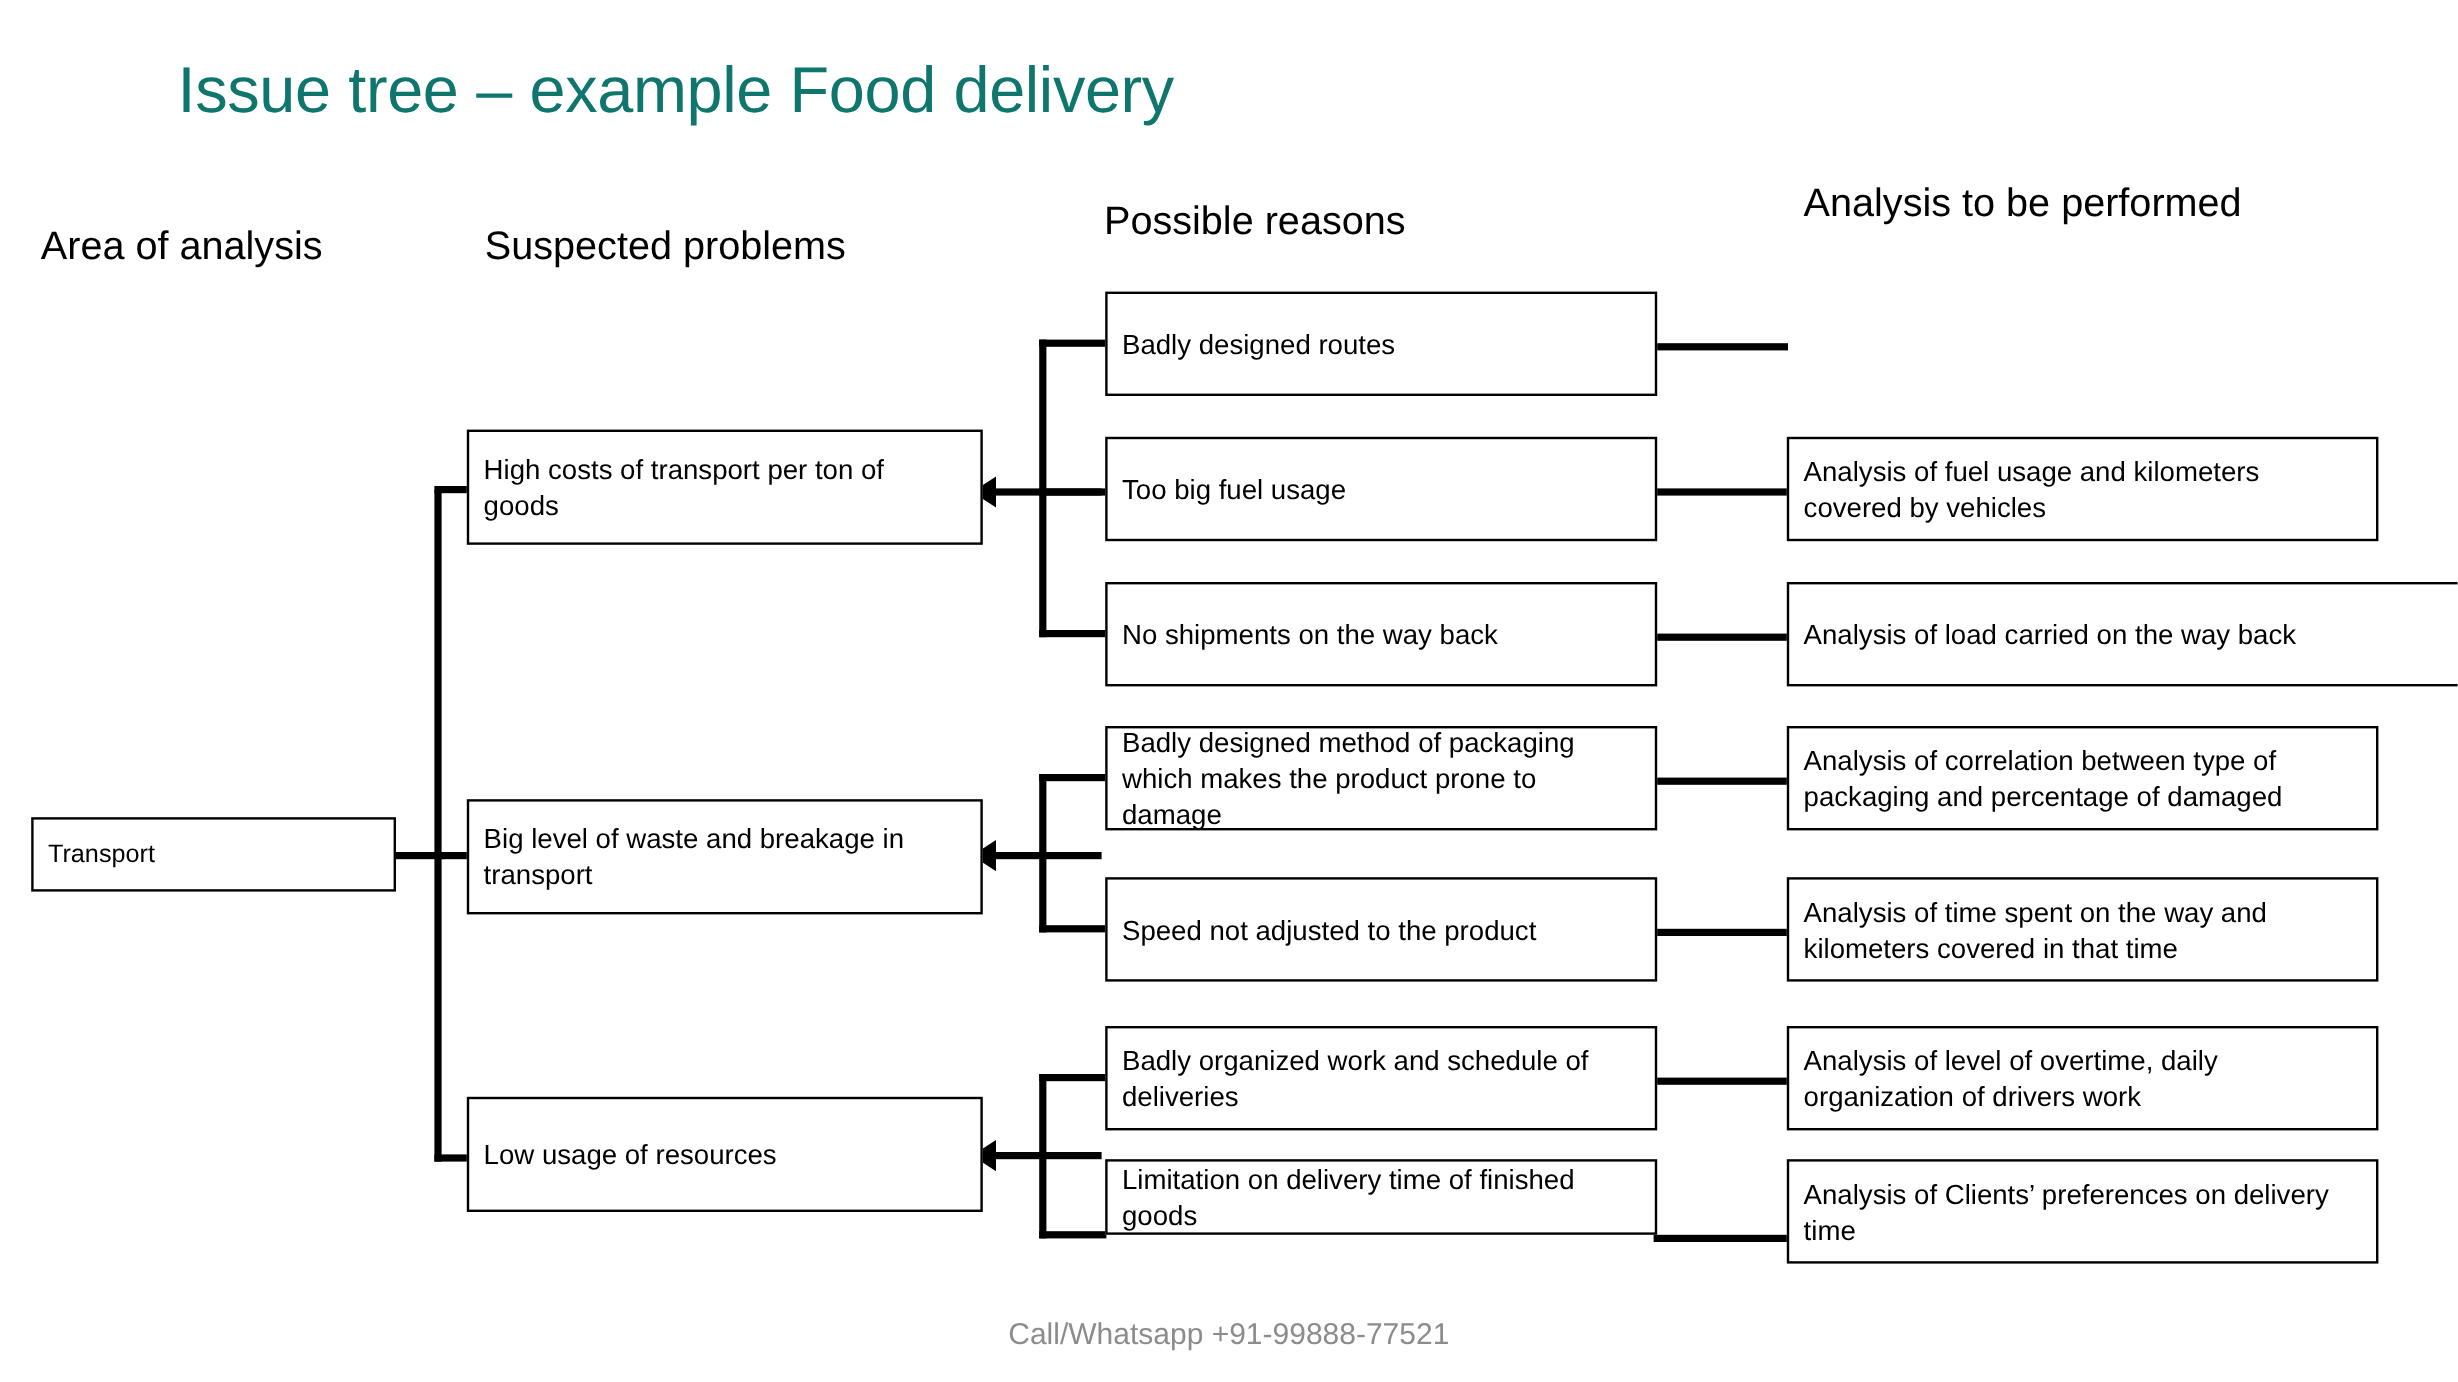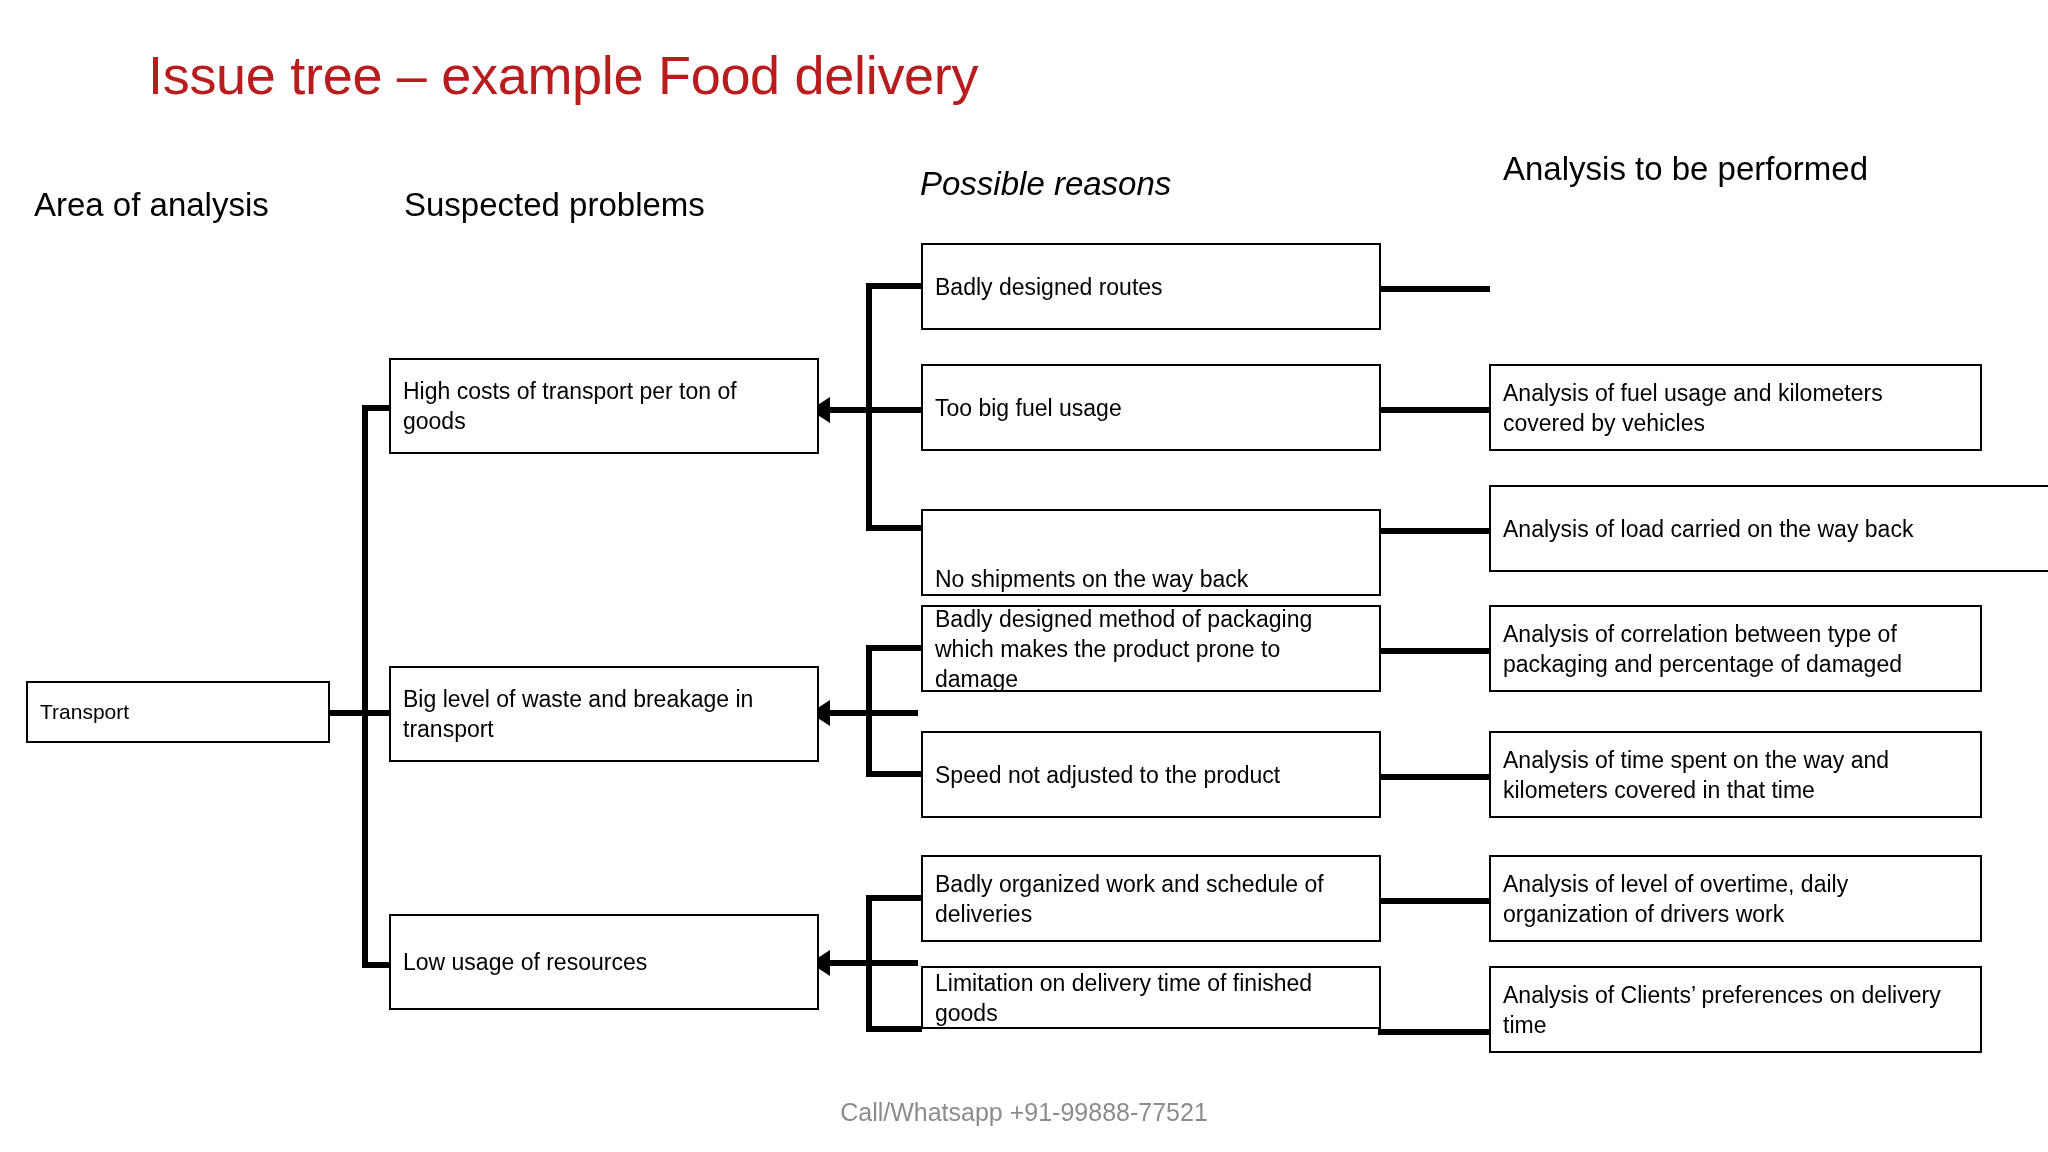--- a/index.html
+++ b/index.html
@@ -17,34 +17,34 @@
     background: #ffffff;
   }
 
   
   .slide-title {
     position: absolute;
     left: 148px;
     top: 44px;
     font-size: 54px;
     font-weight: 400;
-    color: #b91c1c;
+    color: #0f766e;
     letter-spacing: -0.3px;
     white-space: nowrap;
   }
   .col-header {
     position: absolute;
     font-size: 33px;
     font-weight: 400;
     color: #000000;
     white-space: nowrap;
   }
   .col-header.h1 { left: 34px;   top: 186px; }
   .col-header.h2 { left: 404px;  top: 186px; }
-  .col-header.h3 { left: 920px;  top: 165px; font-style: italic; }
+  .col-header.h3 { left: 920px;  top: 165px; }
   .col-header.h4 { left: 1503px; top: 150px; }
 
   
   .node {
     position: absolute;
     border: 2px solid #000000;
     background: #ffffff;
     display: flex;
     align-items: center;
     z-index: 4;
@@ -151,21 +151,21 @@
   <div class="node" style="left:389px; top:914px; width:430px; height:96px;">
     <span class="txt">Low usage of resources</span>
   </div>
 
   <div class="node" style="left:921px; top:243px; width:460px; height:87px;">
     <span class="txt">Badly designed routes</span>
   </div>
   <div class="node" style="left:921px; top:364px; width:460px; height:87px;">
     <span class="txt">Too big fuel usage</span>
   </div>
-  <div class="node" style="left:921px; top:509px; width:460px; height:87px;align-items:flex-end;">
+  <div class="node" style="left:921px; top:485px; width:460px; height:87px;">
     <span class="txt">No shipments on the way back</span>
   </div>
   <div class="node" style="left:921px; top:605px; width:460px; height:87px;">
     <span class="txt">Badly designed method of packaging which makes the product prone to damage</span>
   </div>
   <div class="node" style="left:921px; top:731px; width:460px; height:87px;">
     <span class="txt">Speed not adjusted to the product</span>
   </div>
   <div class="node" style="left:921px; top:855px; width:460px; height:87px;">
     <span class="txt">Badly organized work and schedule of deliveries</span>

